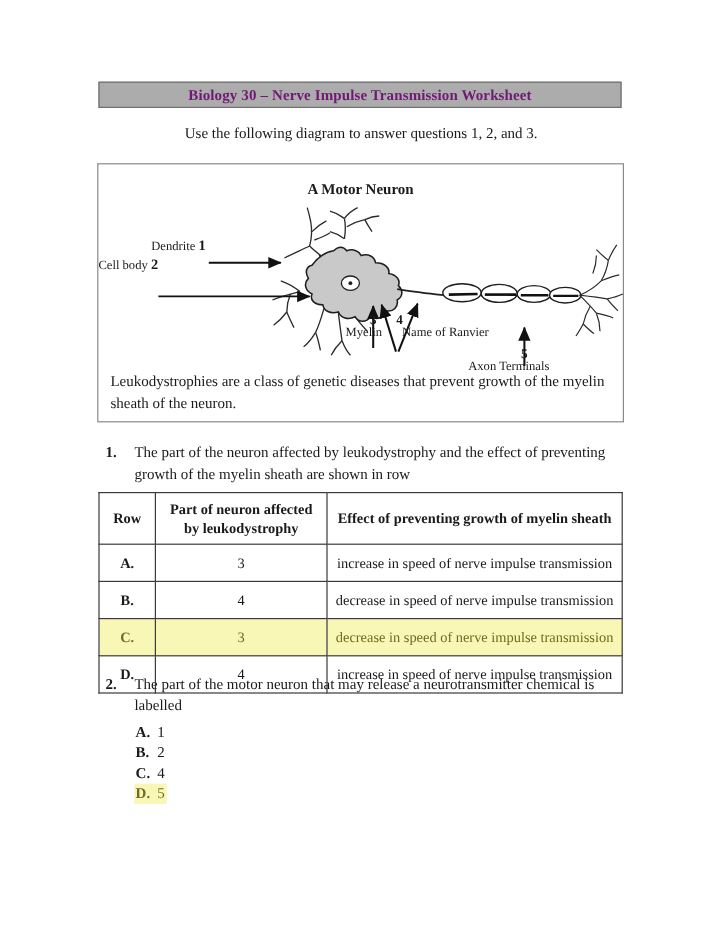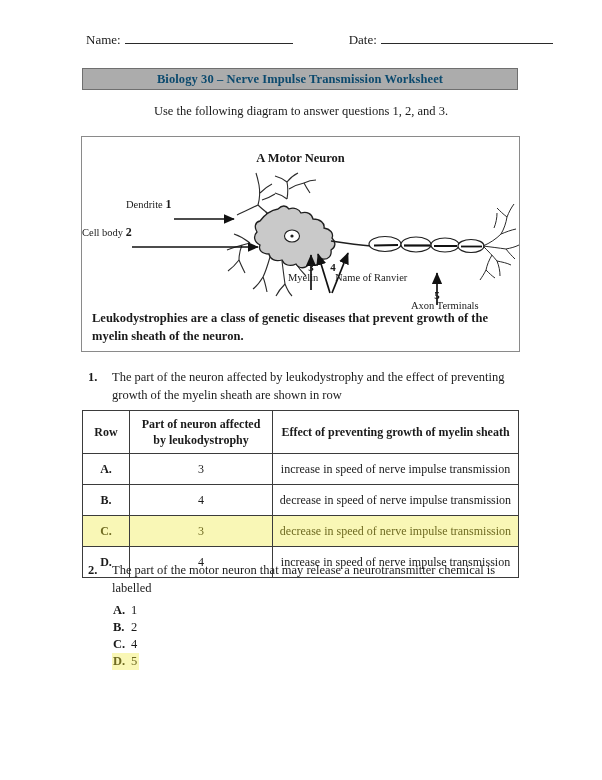--- a/index.html
+++ b/index.html
@@ -58,21 +58,21 @@
     border: 1px solid #6f6f6f;
     box-sizing: border-box;
     display: flex;
     align-items: center;
     justify-content: center;
   }
   .titlebar span {
     font-size: 12.5px;
     font-weight: bold;
     letter-spacing: 0.1px;
-    color: #0c4a6e;
+    color: #701a75;
   }
 
   
   .instruction {
     position: absolute;
     left: 0;
     top: 104px;
     width: 602px;
     text-align: center;
     font-size: 12.5px;
@@ -104,21 +104,20 @@
     width: 439px;
     height: 145px;
   }
   .caption {
     position: absolute;
     left: 10px;
     top: 172px;
     width: 420px;
     font-size: 12.5px;
     line-height: 1.45;
-    font-weight: bold;
   }
 
   
   .q {
     position: absolute;
     font-size: 12.5px;
     line-height: 1.42;
   }
   .q-num {
     position: absolute;
@@ -193,27 +192,20 @@
   .ans-table tr.hl td {
     background: #f9f7b6;
     color: #6f6b22;
   }
 </style>
 </head>
 <body>
 
 <div class="page">
 
-  <div class="nameline">
-    <span class="field-label">Name:</span>
-    <span class="rule rule-name"></span>
-    <span class="spacer-nd"></span>
-    <span class="field-label">Date:</span>
-    <span class="rule rule-date"></span>
-  </div>
 
   <div class="titlebar">
     <span>Biology 30 – Nerve Impulse Transmission Worksheet</span>
   </div>
 
   <div class="instruction">Use the following diagram to answer questions 1, 2, and 3.</div>
 
   <div class="diagram-box">
     <div class="diagram-title">A Motor Neuron</div>
 
@@ -324,33 +316,33 @@
 
         <line x1="355" y1="140" x2="355" y2="108" stroke="#111" stroke-width="1.7" marker-end="url(#arrowhead)"></line>
       </g>
     </svg>
 
     <div style="position:absolute; left:44px; top:60px; font-size:10.5px;">
       <span>Dendrite</span>
       <b style="font-size:12px;">1</b>
     </div>
 
-    <div style="position:absolute; left:0px; top:88px; font-size:10.5px;">
+    <div style="position:absolute; left:0px; top:76px; font-size:10.5px;">
       <span>Cell body</span>
       <b style="font-size:12px;">2</b>
     </div>
 
     <div style="position:absolute; left:214px; top:124px; font-size:11px; font-weight:bold; text-align:center; width:30px;">3</div>
     <div style="position:absolute; left:206px; top:135px; font-size:10.5px; text-align:left; width:46px;">Myelin</div>
 
     <div style="position:absolute; left:236px; top:124px; font-size:11px; font-weight:bold; text-align:center; width:30px;">4</div>
     <div style="position:absolute; left:253px; top:135px; font-size:10.5px; white-space:nowrap;">Name of Ranvier</div>
 
     <div style="position:absolute; left:341px; top:152px; font-size:11px; font-weight:bold; text-align:center; width:28px;">5</div>
-    <div style="position:absolute; left:329px; top:163px; font-size:10.5px; text-align:left; width:80px; white-space:nowrap;">Axon Terminals</div>
+    <div style="position:absolute; left:302px; top:163px; font-size:10.5px; text-align:center; width:80px; white-space:nowrap;">Axon Terminals</div>
 
     <div class="caption">Leukodystrophies are a class of genetic diseases that prevent growth of the myelin sheath of the neuron.</div>
   </div>
 
   <div class="q q1">
     <span class="q-num">1.</span>
     <span class="q-body">The part of the neuron affected by leukodystrophy and the effect of preventing growth of the myelin sheath are shown in row</span>
   </div>
 
   <table class="ans-table">

